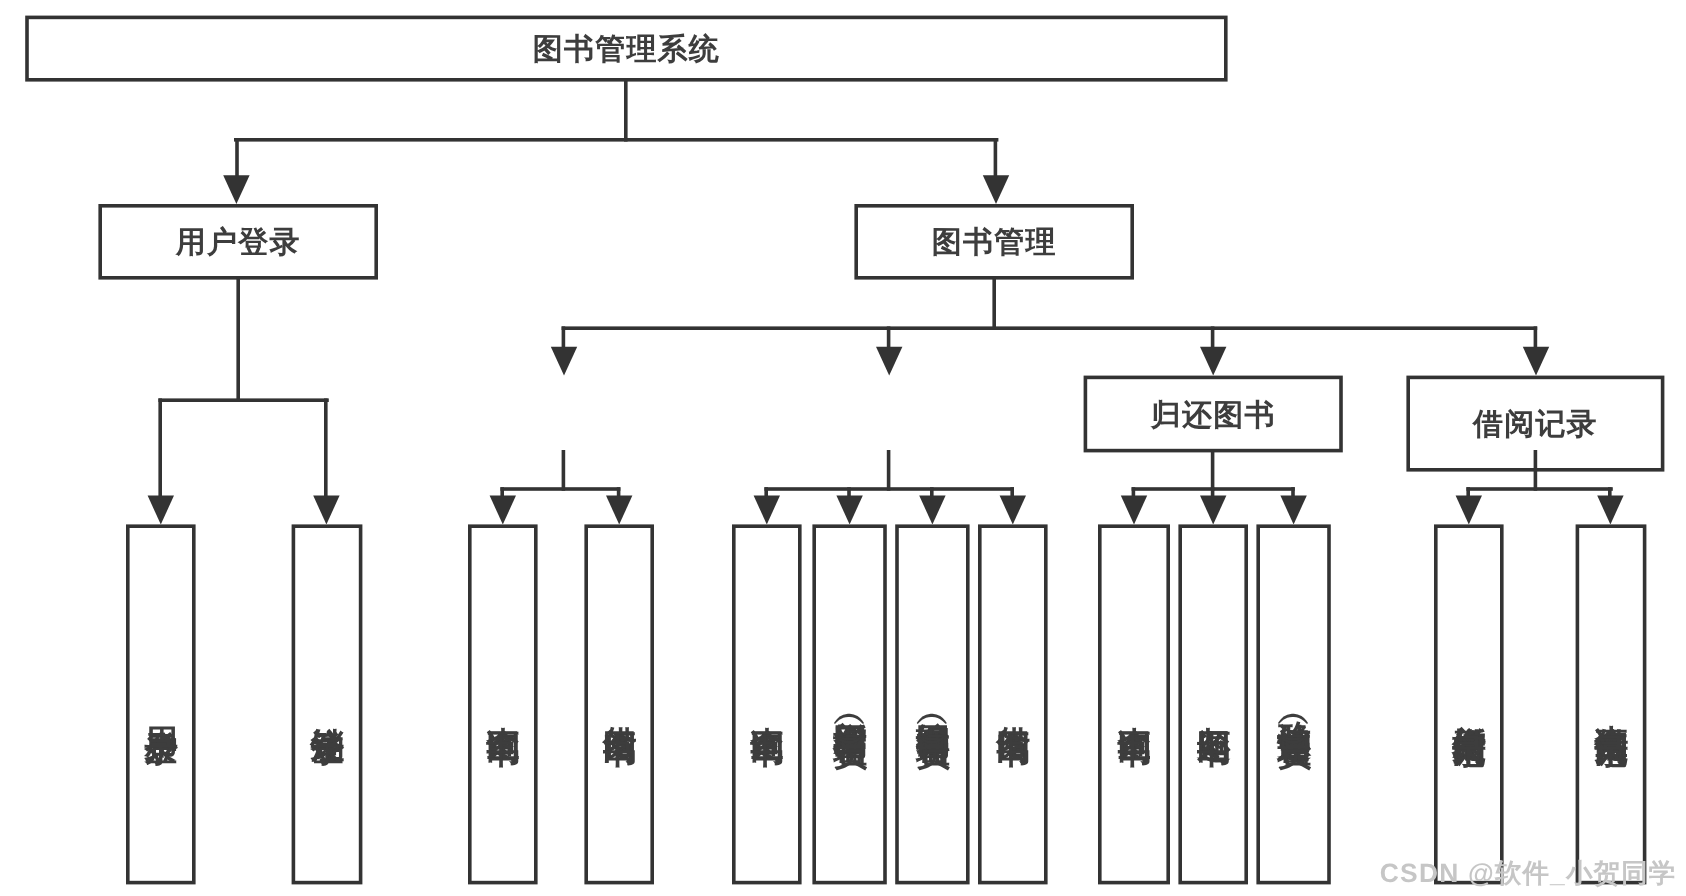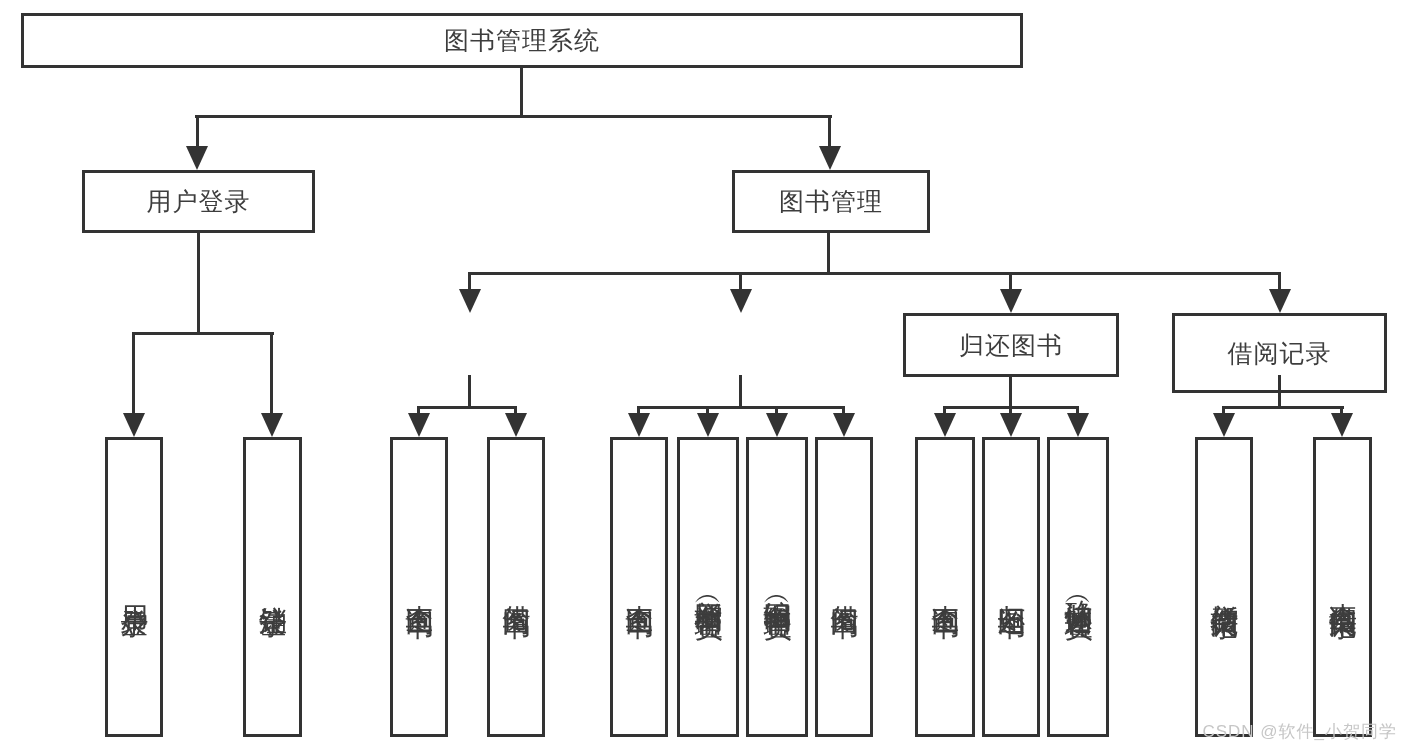--- a/index.html
+++ b/index.html
@@ -2,20 +2,21 @@
 <html><head>
 <meta charset="utf-8">
 <style>
   html,body{margin:0;padding:0;background:#fff;}
   .canvas{
     position:relative;
     width:1405px;height:747px;
     background:#ffffff;
     font-family:"Liberation Sans","DejaVu Sans",sans-serif;
     overflow:hidden;
+    font-weight:bold;
   }
   .box{
     position:absolute;
     box-sizing:border-box;
     border:3px solid #333333;
     background:#ffffff;
     display:flex;align-items:center;justify-content:center;
     font-size:25px;color:#3d3d3d;
     letter-spacing:1px;
   }
@@ -37,21 +38,21 @@
   .line{position:absolute;background:#333333;}
   .arrow{
     position:absolute;width:0;height:0;
     border-left:11px solid transparent;
     border-right:11px solid transparent;
     border-top:24px solid #333333;
   }
   .watermark{
     position:absolute;
     right:8px;bottom:4px;
-    font-size:17px;color:#c6c6c6;
+    font-size:22px;color:#c6c6c6;
     letter-spacing:1px;
     z-index:5;
   }
 </style>
 </head>
 <body>
 
 <div class="canvas">
 
   <div class="box" style="left:21px;top:13px;width:1002px;height:55px">
@@ -61,21 +62,21 @@
   <div class="line" style="left:520px;top:66px;width:3px;height:52px"></div>
   <div class="line" style="left:195px;top:115px;width:637px;height:3px"></div>
   <div class="line" style="left:196px;top:115px;width:3px;height:40px"></div>
   <div class="arrow" style="left:186px;top:146px"></div>
   <div class="line" style="left:828px;top:115px;width:3px;height:40px"></div>
   <div class="arrow" style="left:819px;top:146px"></div>
 
   <div class="box" style="left:82px;top:170px;width:233px;height:63px">
     <span>用户登录</span>
   </div>
-  <div class="box" style="left:732px;top:170px;width:198px;height:63px">
+  <div class="box" style="left:712px;top:170px;width:233px;height:63px">
     <span>图书管理</span>
   </div>
 
   <div class="line" style="left:197px;top:231px;width:3px;height:104px"></div>
   <div class="line" style="left:132px;top:332px;width:142px;height:3px"></div>
   <div class="line" style="left:132px;top:332px;width:3px;height:88px"></div>
   <div class="arrow" style="left:123px;top:413px"></div>
   <div class="line" style="left:270px;top:332px;width:3px;height:88px"></div>
   <div class="arrow" style="left:261px;top:413px"></div>
 

